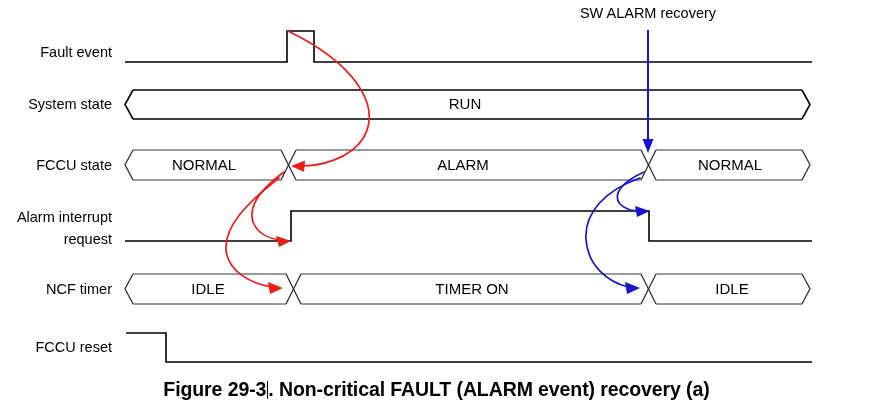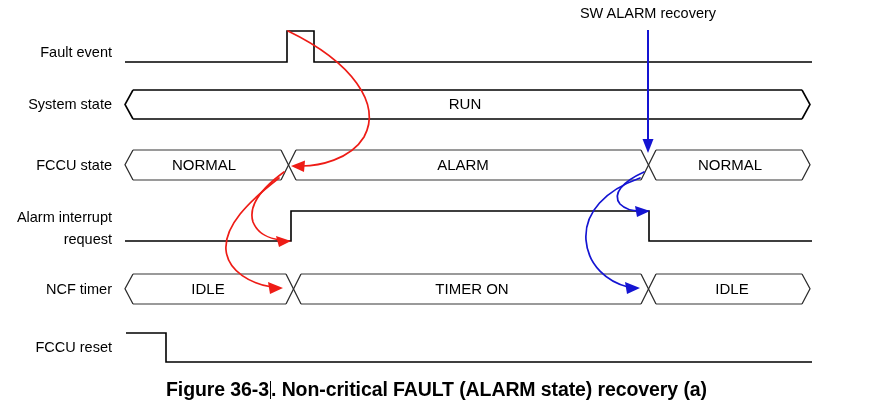--- a/index.html
+++ b/index.html
@@ -219,15 +219,15 @@
 
     <g>
       <path class="arrow-blue" d="M640,178 C 606,190 584,212 586,240 C 588,266 608,282 628,287"></path>
       <polygon class="head-blue" points="640,288 625,282 627,294"></polygon>
     </g>
 
     <text class="anno-text" x="648" y="18">SW ALARM recovery</text>
 
   </svg>
 
-  <div id="caption"><span class="cap-piece">Figure 36-3</span><span class="caret"></span><span class="cap-piece">. Non-critical FAULT (ALARM state) recovery (a)</span></div>
+  <div id="caption"><span class="cap-piece">Figure 29-3</span><span class="caret"></span><span class="cap-piece">. Non-critical FAULT (ALARM event) recovery (a)</span></div>
 
 </div>
 
 </body></html>

